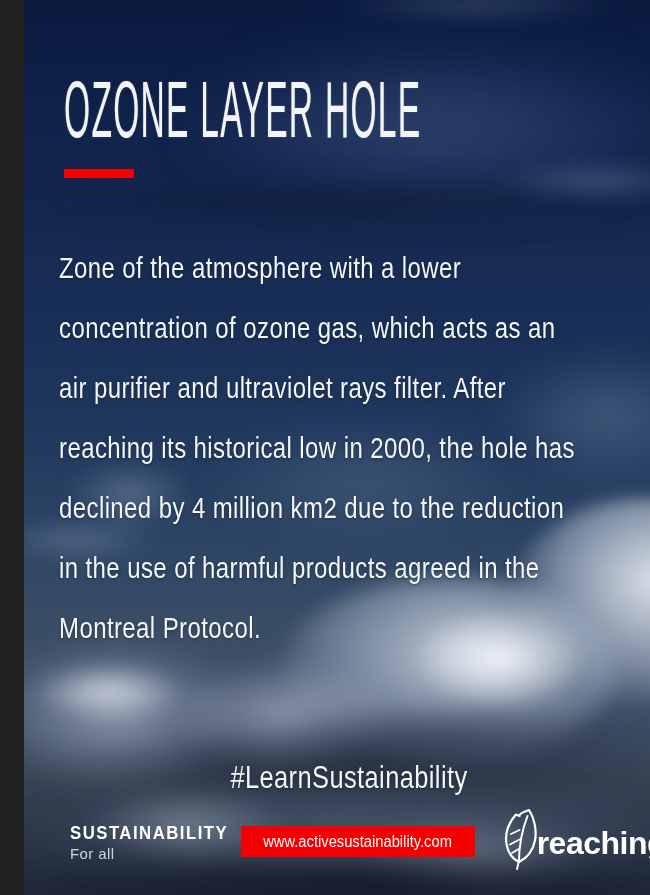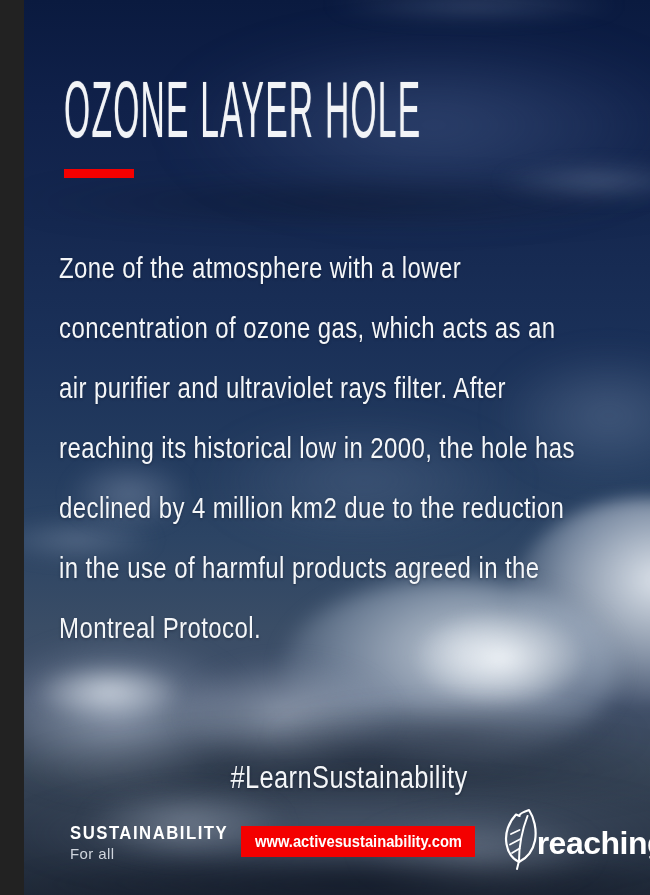--- a/index.html
+++ b/index.html
@@ -113,21 +113,21 @@
     <div>Montreal Protocol.</div>
   </div>
 
   <div class="hashtag">#LearnSustainability</div>
 
   <div class="brand">
     <div class="brand-top">SUSTAINABILITY</div>
     <div class="brand-bottom">For all</div>
   </div>
 
-  <div class="url-box accent-bg" style="background: rgb(244, 0, 0); font-weight: bold;">
+  <div class="url-box accent-bg" style="background: rgb(244, 0, 0);">
     <span>www.activesustainability.com</span>
   </div>
 
   <div class="logo">
     <span>
       <svg width="42" height="62" viewBox="0 0 42 62" fill="none">
         <path d="M28 2 C22 4 18 6 18.5 8 L15 6.5 C8 14 3.5 25 5.5 36 C7 45 12 51 18 54 C26 50 32 42.5 34 32.5 C36 21.5 33 9.5 28 2 Z" stroke="#ffffff" stroke-width="2.2" stroke-linejoin="round"></path>
         <path d="M26.5 8 C21.5 21 18 34 18 53 L16 61" stroke="#ffffff" stroke-width="2" stroke-linecap="round"></path>
         <path d="M18.5 22 L10 26 M19.5 31 L9 36.5 M18.5 40.5 L11 45" stroke="#ffffff" stroke-width="1.8" stroke-linecap="round"></path>
       </svg>

